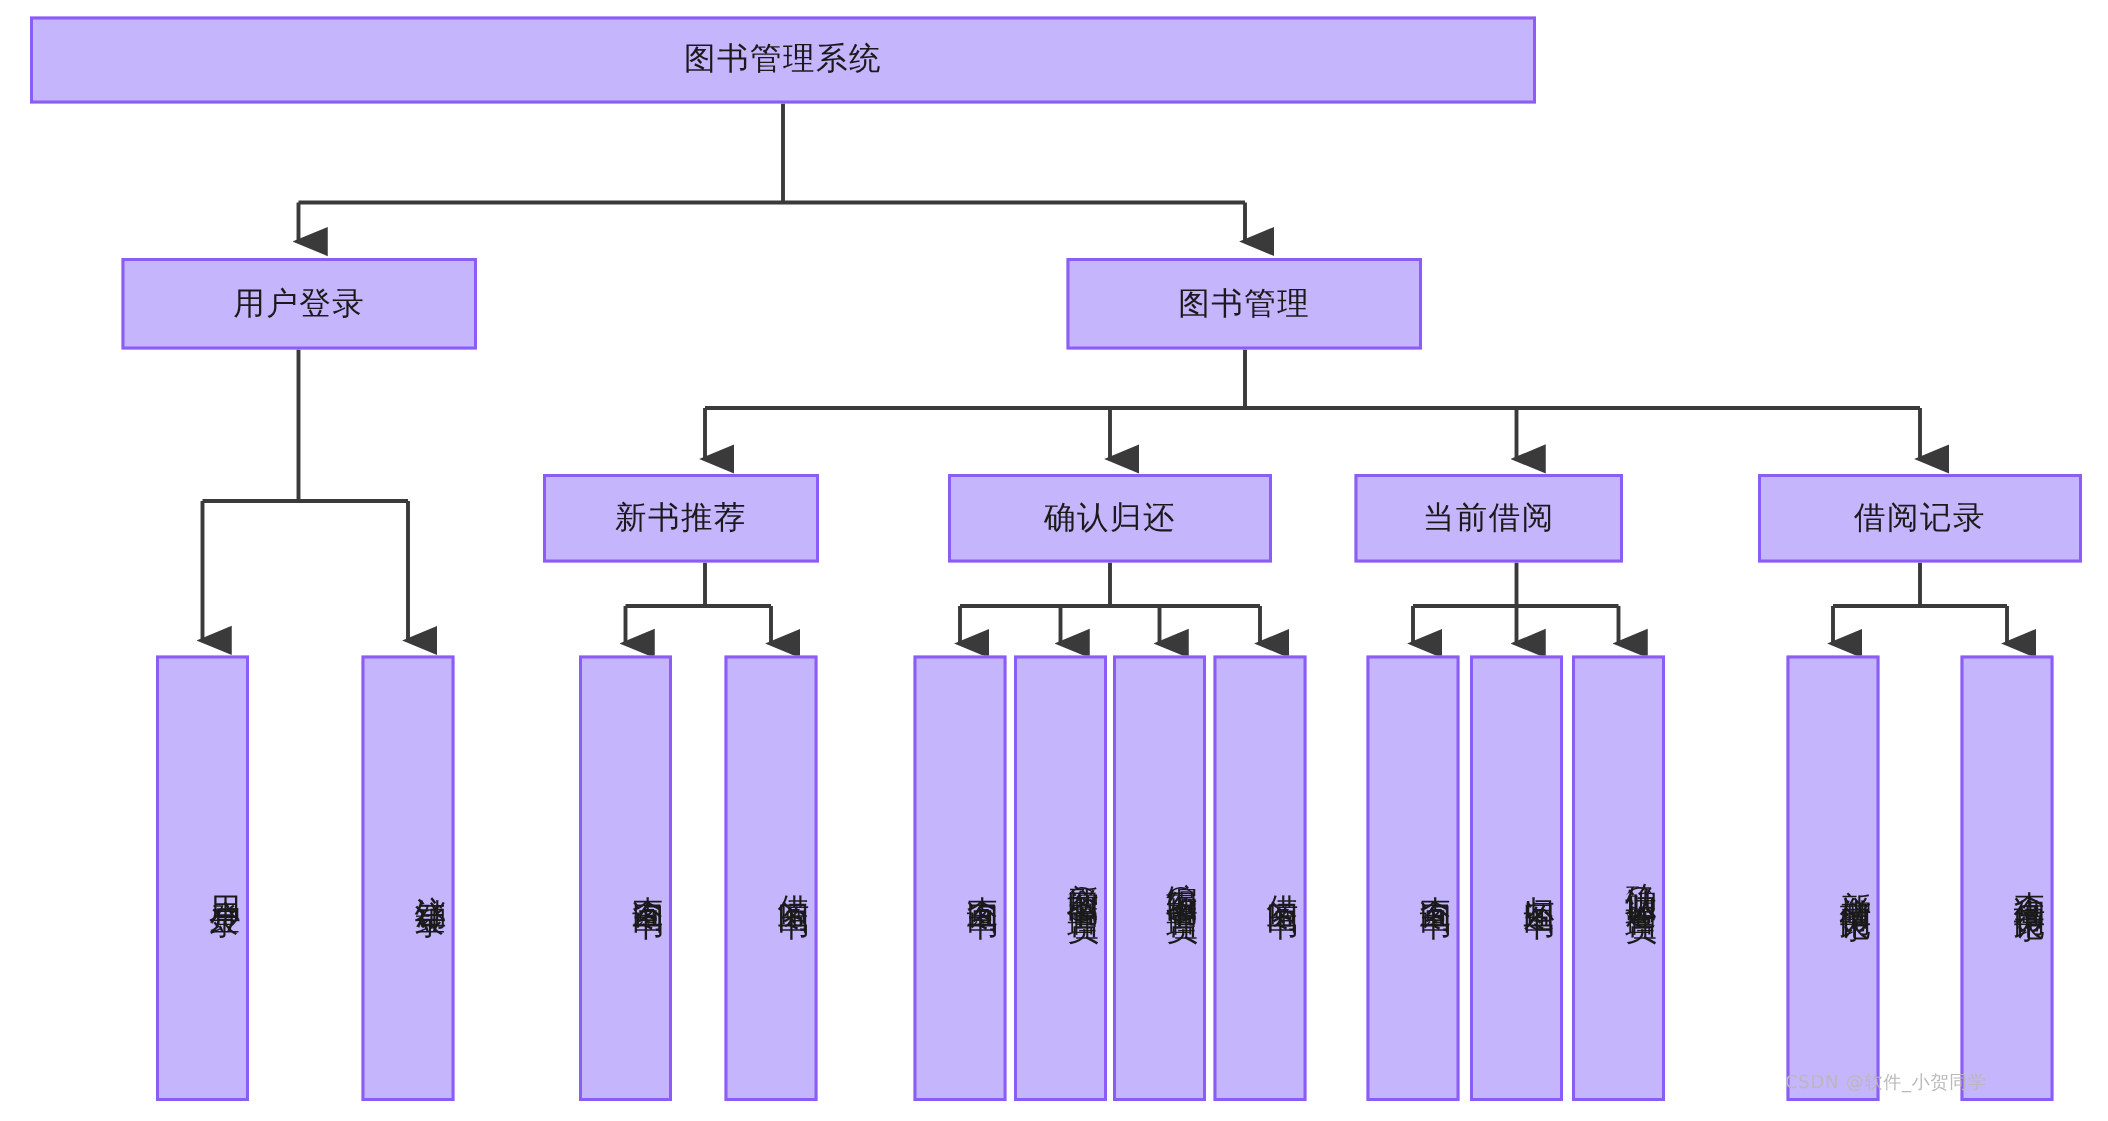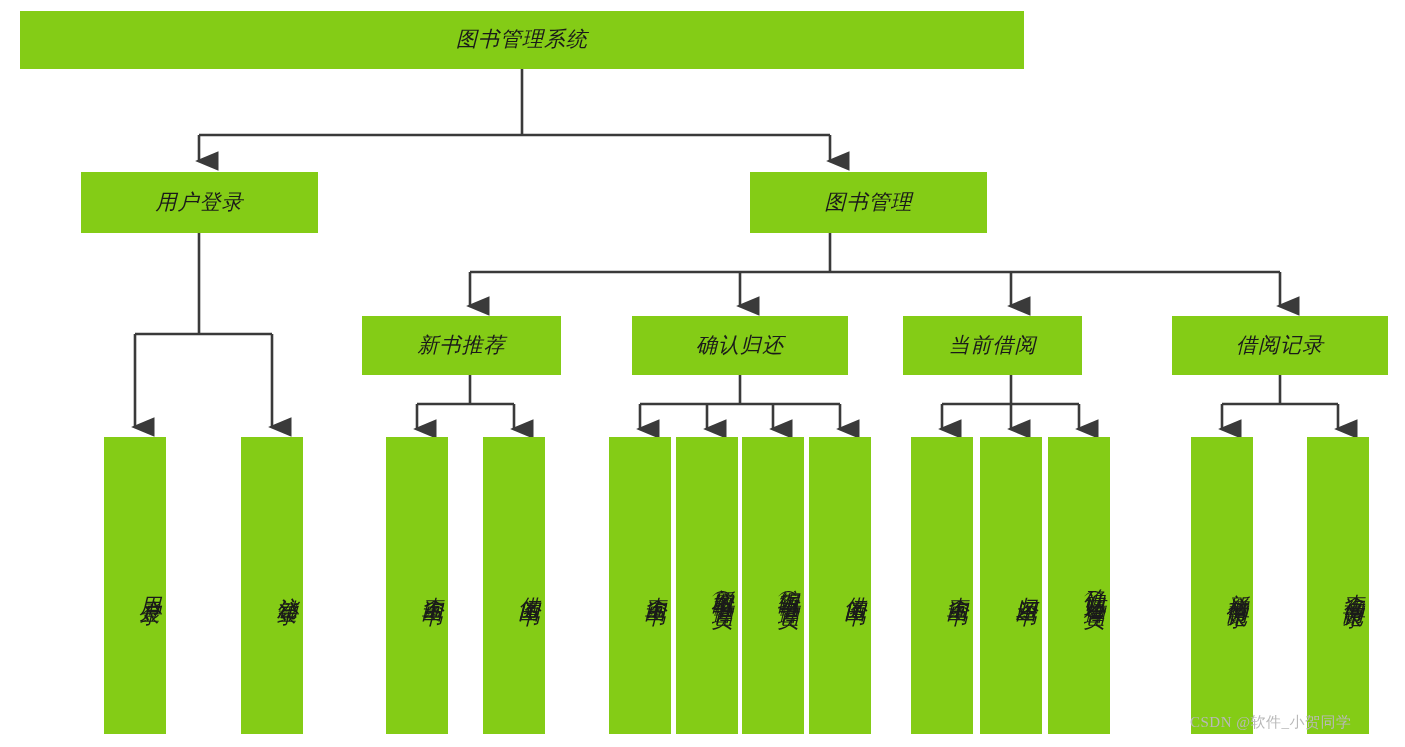--- a/index.html
+++ b/index.html
@@ -22,27 +22,26 @@
   svg.connectors {
     position: absolute;
     left: 0;
     top: 0;
     width: 1405px;
     height: 747px;
   }
   .node {
     position: absolute;
     box-sizing: border-box;
-    background: #84cc16;
-    border: 2px solid #84cc16;
+    background: #c4b5fd;
+    border: 2px solid #8b5cf6;
     display: flex;
     align-items: center;
     justify-content: center;
     color: #1a1a1a;
-    font-style: italic;
   }
   .node.horiz {
     font-size: 21px;
     letter-spacing: 1px;
     line-height: 1.1;
   }
   .node.vert {
     writing-mode: vertical-rl;
     text-orientation: upright;
     font-size: 21px;
@@ -56,25 +55,24 @@
     writing-mode: vertical-rl;
     text-orientation: upright;
     white-space: nowrap;
   }
   .node-root {
     font-size: 22px;
   }
   .watermark {
     position: absolute;
     color: #b9b9b9;
-    font-size: 15px;
+    font-size: 12px;
     letter-spacing: 0.5px;
     white-space: nowrap;
     pointer-events: none;
-    font-family: Liberation Serif, serif;
   }
 </style>
 </head>
 <body>
 
 <div id="diagram-root">
 
   <svg class="connectors" viewBox="0 0 1405 747" xmlns="http://www.w3.org/2000/svg">
     <defs>
       <marker id="arrow" viewBox="0 0 12 12" refX="6" refY="10" markerWidth="9" markerHeight="9" orient="auto-start-reverse">
@@ -127,25 +125,25 @@
     </g>
   </svg>
 
   <div class="node horiz node-root" style="left:20px; top:11px; width:1004px; height:58px;">
     <span>图书管理系统</span>
   </div>
 
   <div class="node horiz" style="left:81px; top:172px; width:237px; height:61px;">
     <span>用户登录</span>
   </div>
-  <div class="node horiz" style="left:750px; top:172px; width:237px; height:61px;">
+  <div class="node horiz" style="left:711px; top:172px; width:237px; height:61px;">
     <span>图书管理</span>
   </div>
 
-  <div class="node horiz" style="left:362px; top:316px; width:199px; height:59px;">
+  <div class="node horiz" style="left:362px; top:316px; width:184px; height:59px;">
     <span>新书推荐</span>
   </div>
   <div class="node horiz" style="left:632px; top:316px; width:216px; height:59px;">
     <span>确认归还</span>
   </div>
   <div class="node horiz" style="left:903px; top:316px; width:179px; height:59px;">
     <span>当前借阅</span>
   </div>
   <div class="node horiz" style="left:1172px; top:316px; width:216px; height:59px;">
     <span>借阅记录</span>

